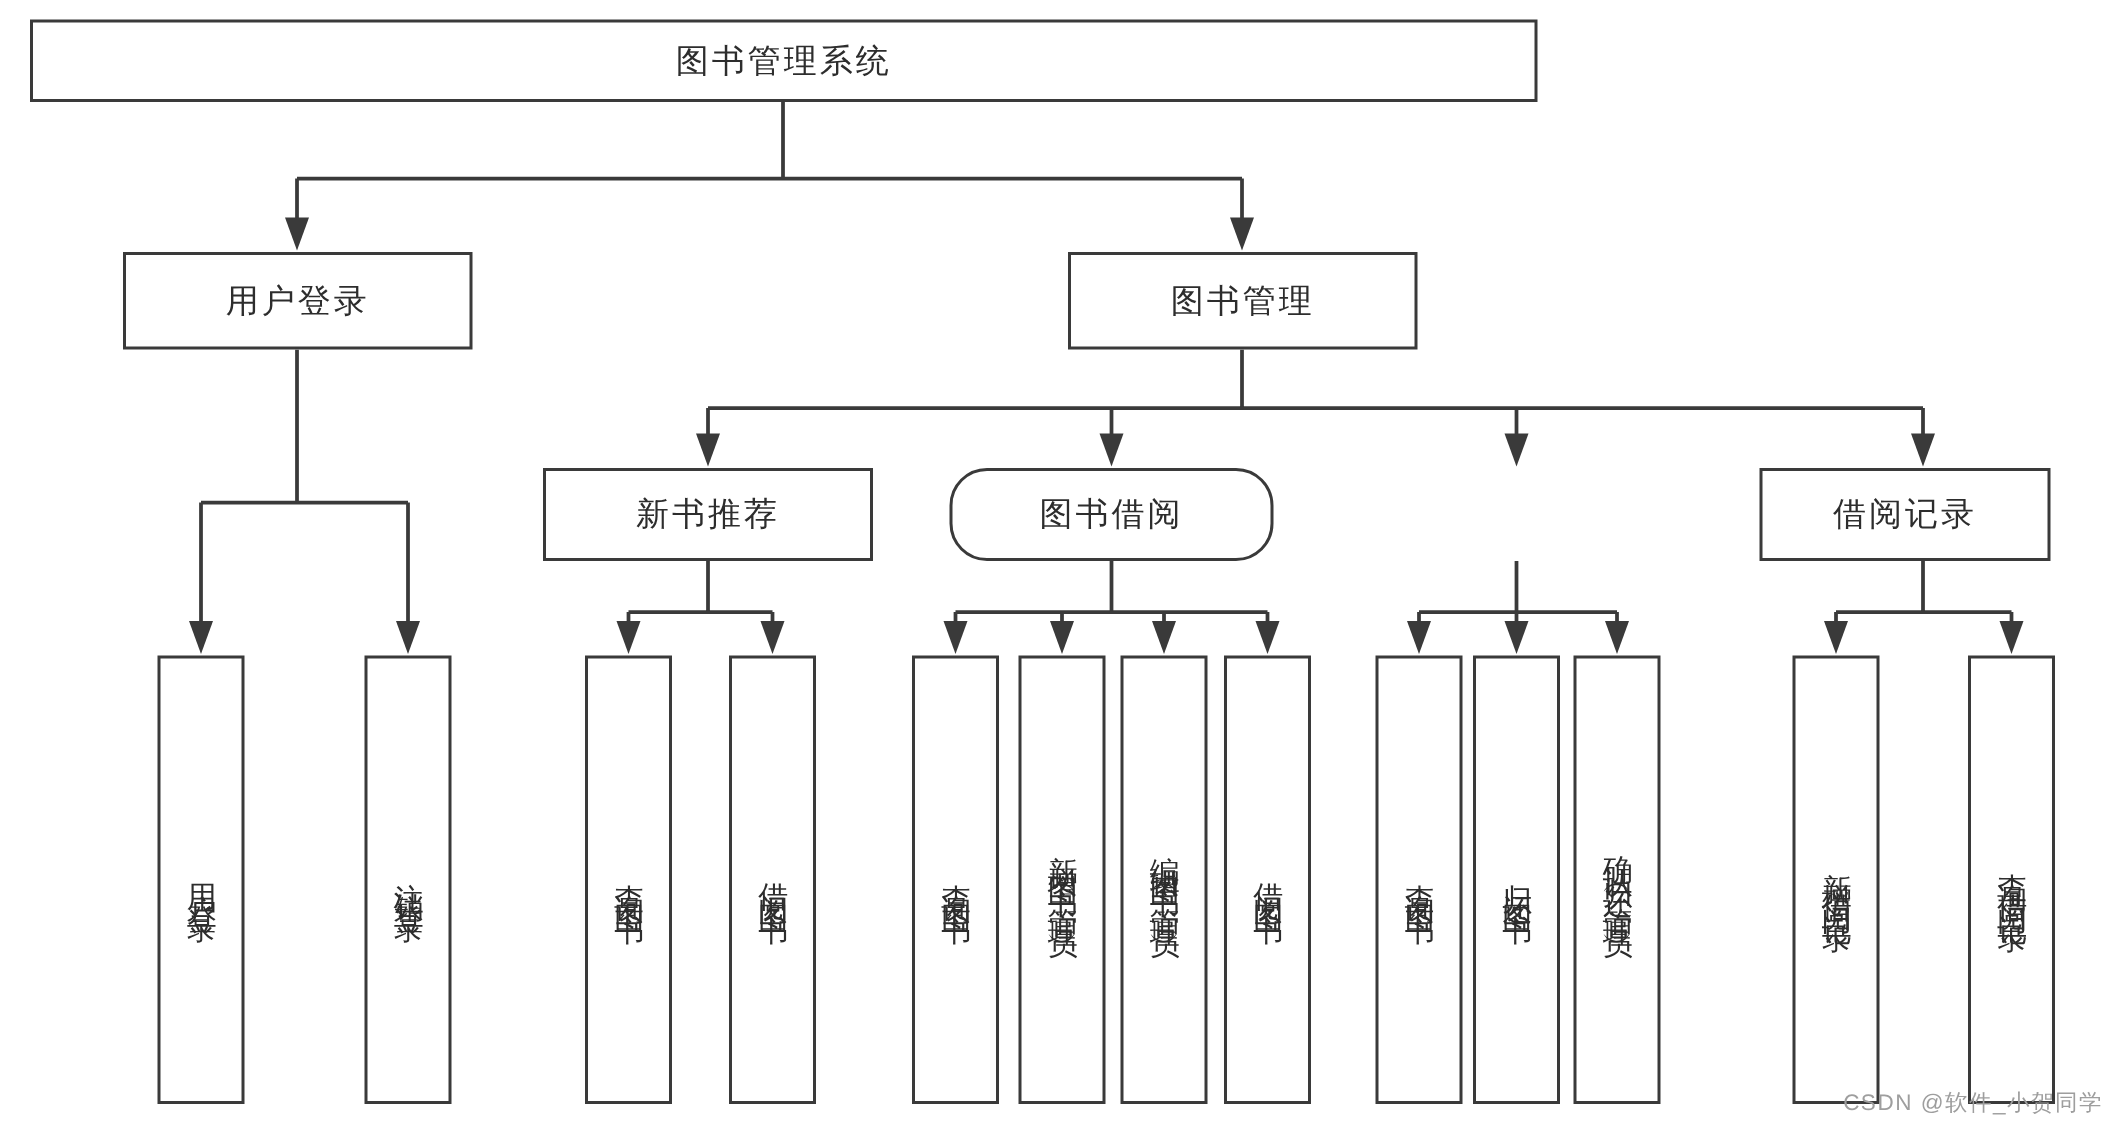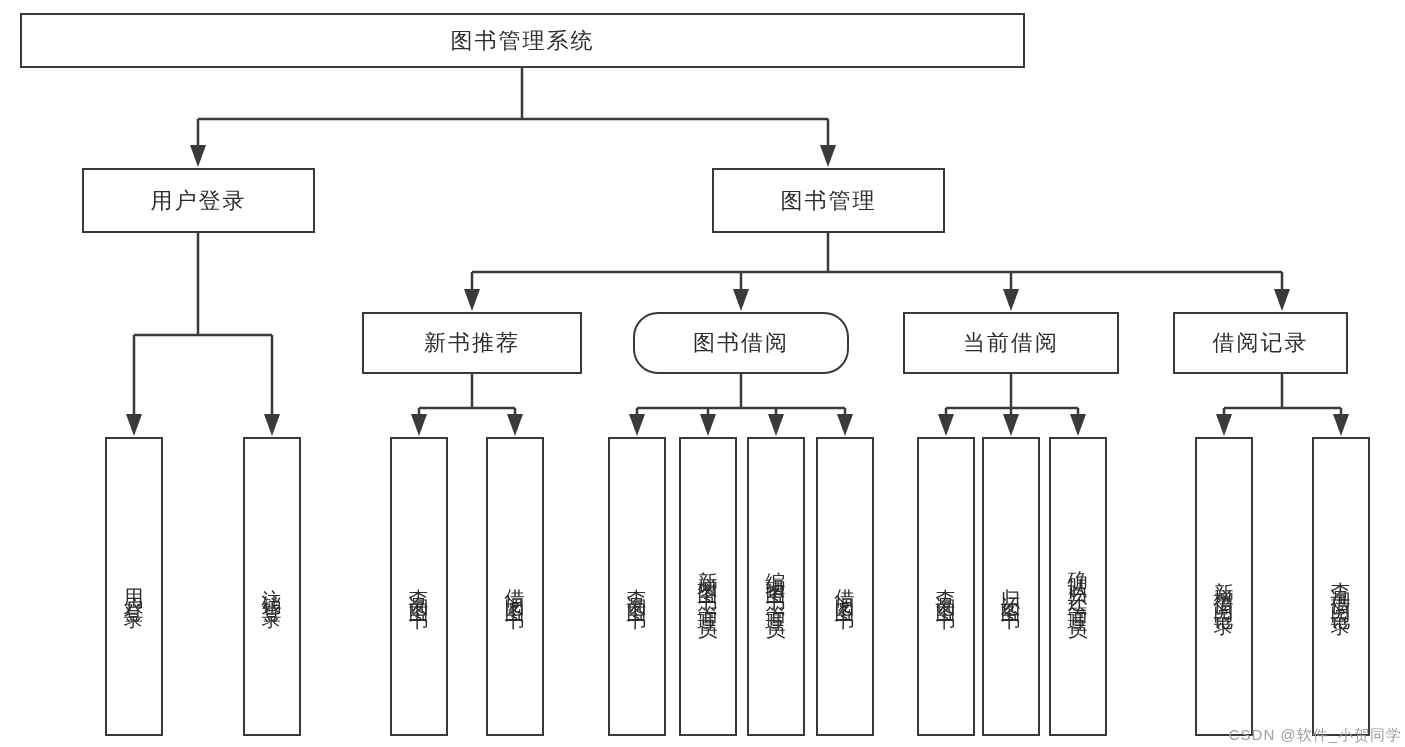--- a/index.html
+++ b/index.html
@@ -100,22 +100,21 @@
     </g>
   </svg>
 
   <div class="node hlabel" style="left:20px; top:13px; width:1005px; height:55px;">图书管理系统</div>
 
   <div class="node hlabel" style="left:82px; top:168px; width:233px; height:65px;">用户登录</div>
   <div class="node hlabel" style="left:712px; top:168px; width:233px; height:65px;">图书管理</div>
 
   <div class="node hlabel" style="left:362px; top:312px; width:220px; height:62px;">新书推荐</div>
   <div class="node hlabel" style="left:633px; top:312px; width:216px; height:62px;border-radius:25px;">图书借阅</div>
-  <div class="node hlabel" style="left:903px; top:312px; width:216px; height:62px;">当前借阅</div>
-  <div class="node hlabel" style="left:1173px; top:312px; width:175px; height:62px;">借阅记录</div>
+  <div class="node hlabel" style="left:1173px; top:312px; width:194px; height:62px;">借阅记录</div>
 
   <div class="node leaf" style="left:105px;">
     <span class="vtext">用户登录</span>
   </div>
   <div class="node leaf" style="left:243px;">
     <span class="vtext">注销登录</span>
   </div>
 
   <div class="node leaf" style="left:390px;">
     <span class="vtext">查询图书</span>

